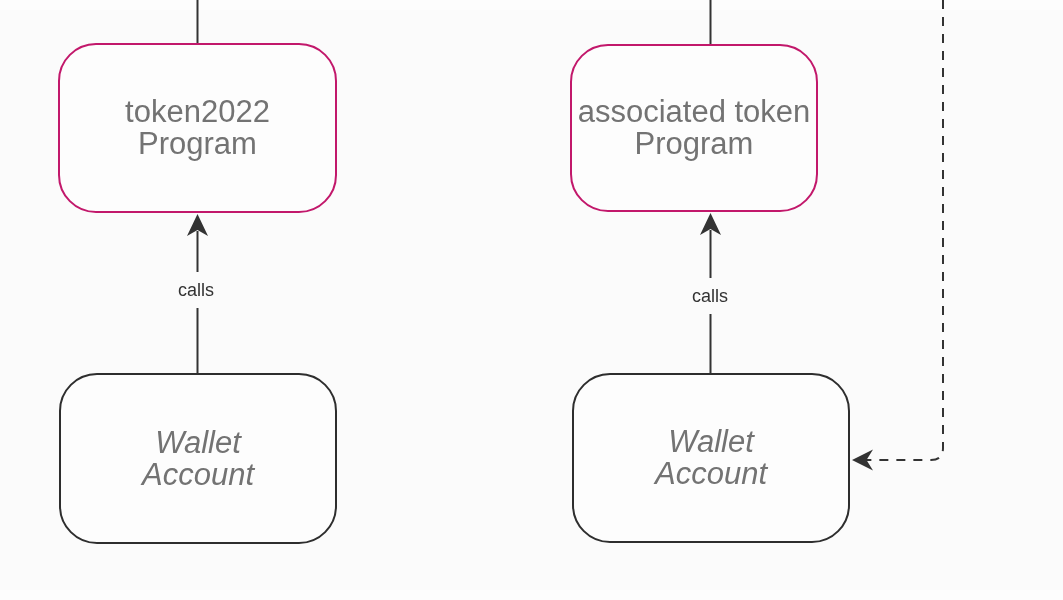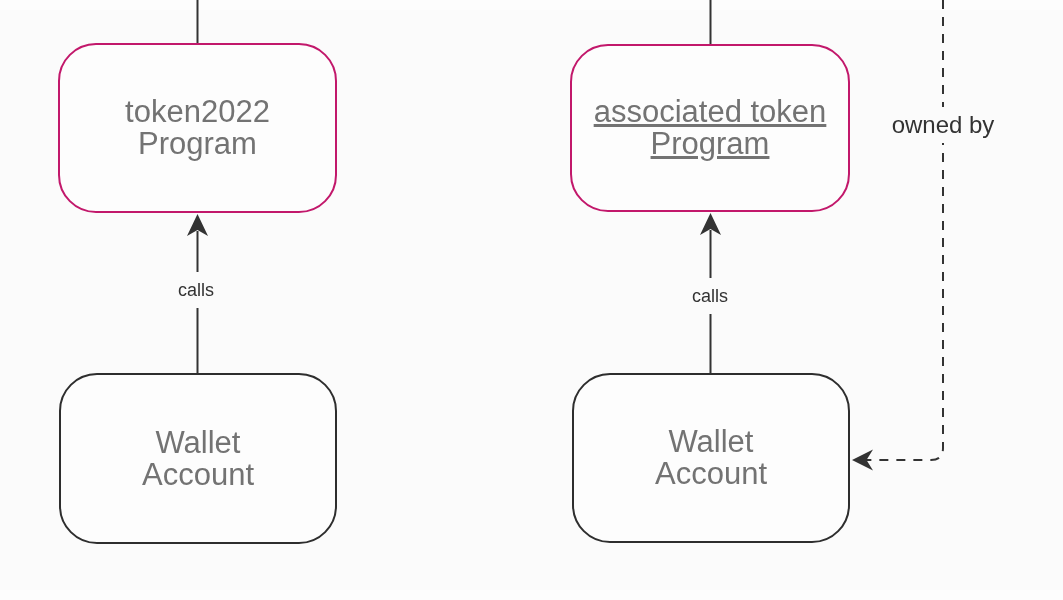--- a/index.html
+++ b/index.html
@@ -35,23 +35,23 @@
     display: flex;
     align-items: center;
     justify-content: center;
     text-align: center;
     font-size: 31px;
     line-height: 32px;
     color: #737373;
     white-space: pre-line;
   }
   .node.program { border-color: #c2186b; }
-  .node.account { border-color: #2e2e2e; }
+  .node.account { border-color: #2e2e2e; font-style: italic; }
   #node-token2022        { left: 58px;  top: 43px;  width: 279px; height: 170px; }
-  #node-associated-token { left: 570px; top: 44px;  width: 280px; height: 168px; text-decoration: underline; }
+  #node-associated-token { left: 570px; top: 44px;  width: 248px; height: 168px; }
   #node-wallet-left      { left: 59px;  top: 373px; width: 278px; height: 171px; }
   #node-wallet-right     { left: 572px; top: 373px; width: 278px; height: 170px; }
   .edge-label {
     position: absolute;
     transform: translate(-50%, -50%);
     background: #fbfbfb;
     color: #333333;
     font-size: 18px;
     line-height: 26px;
     padding: 5px 7px;
@@ -93,15 +93,14 @@
   <div id="node-wallet-left" class="node account">Wallet
 Account</div>
 
   <div id="node-wallet-right" class="node account">Wallet
 Account</div>
 
   <div id="label-calls-left" class="edge-label">calls</div>
 
   <div id="label-calls-right" class="edge-label">calls</div>
 
-  <div id="label-owned-by" class="edge-label">owned by</div>
 
 </div>
 
 </body></html>

